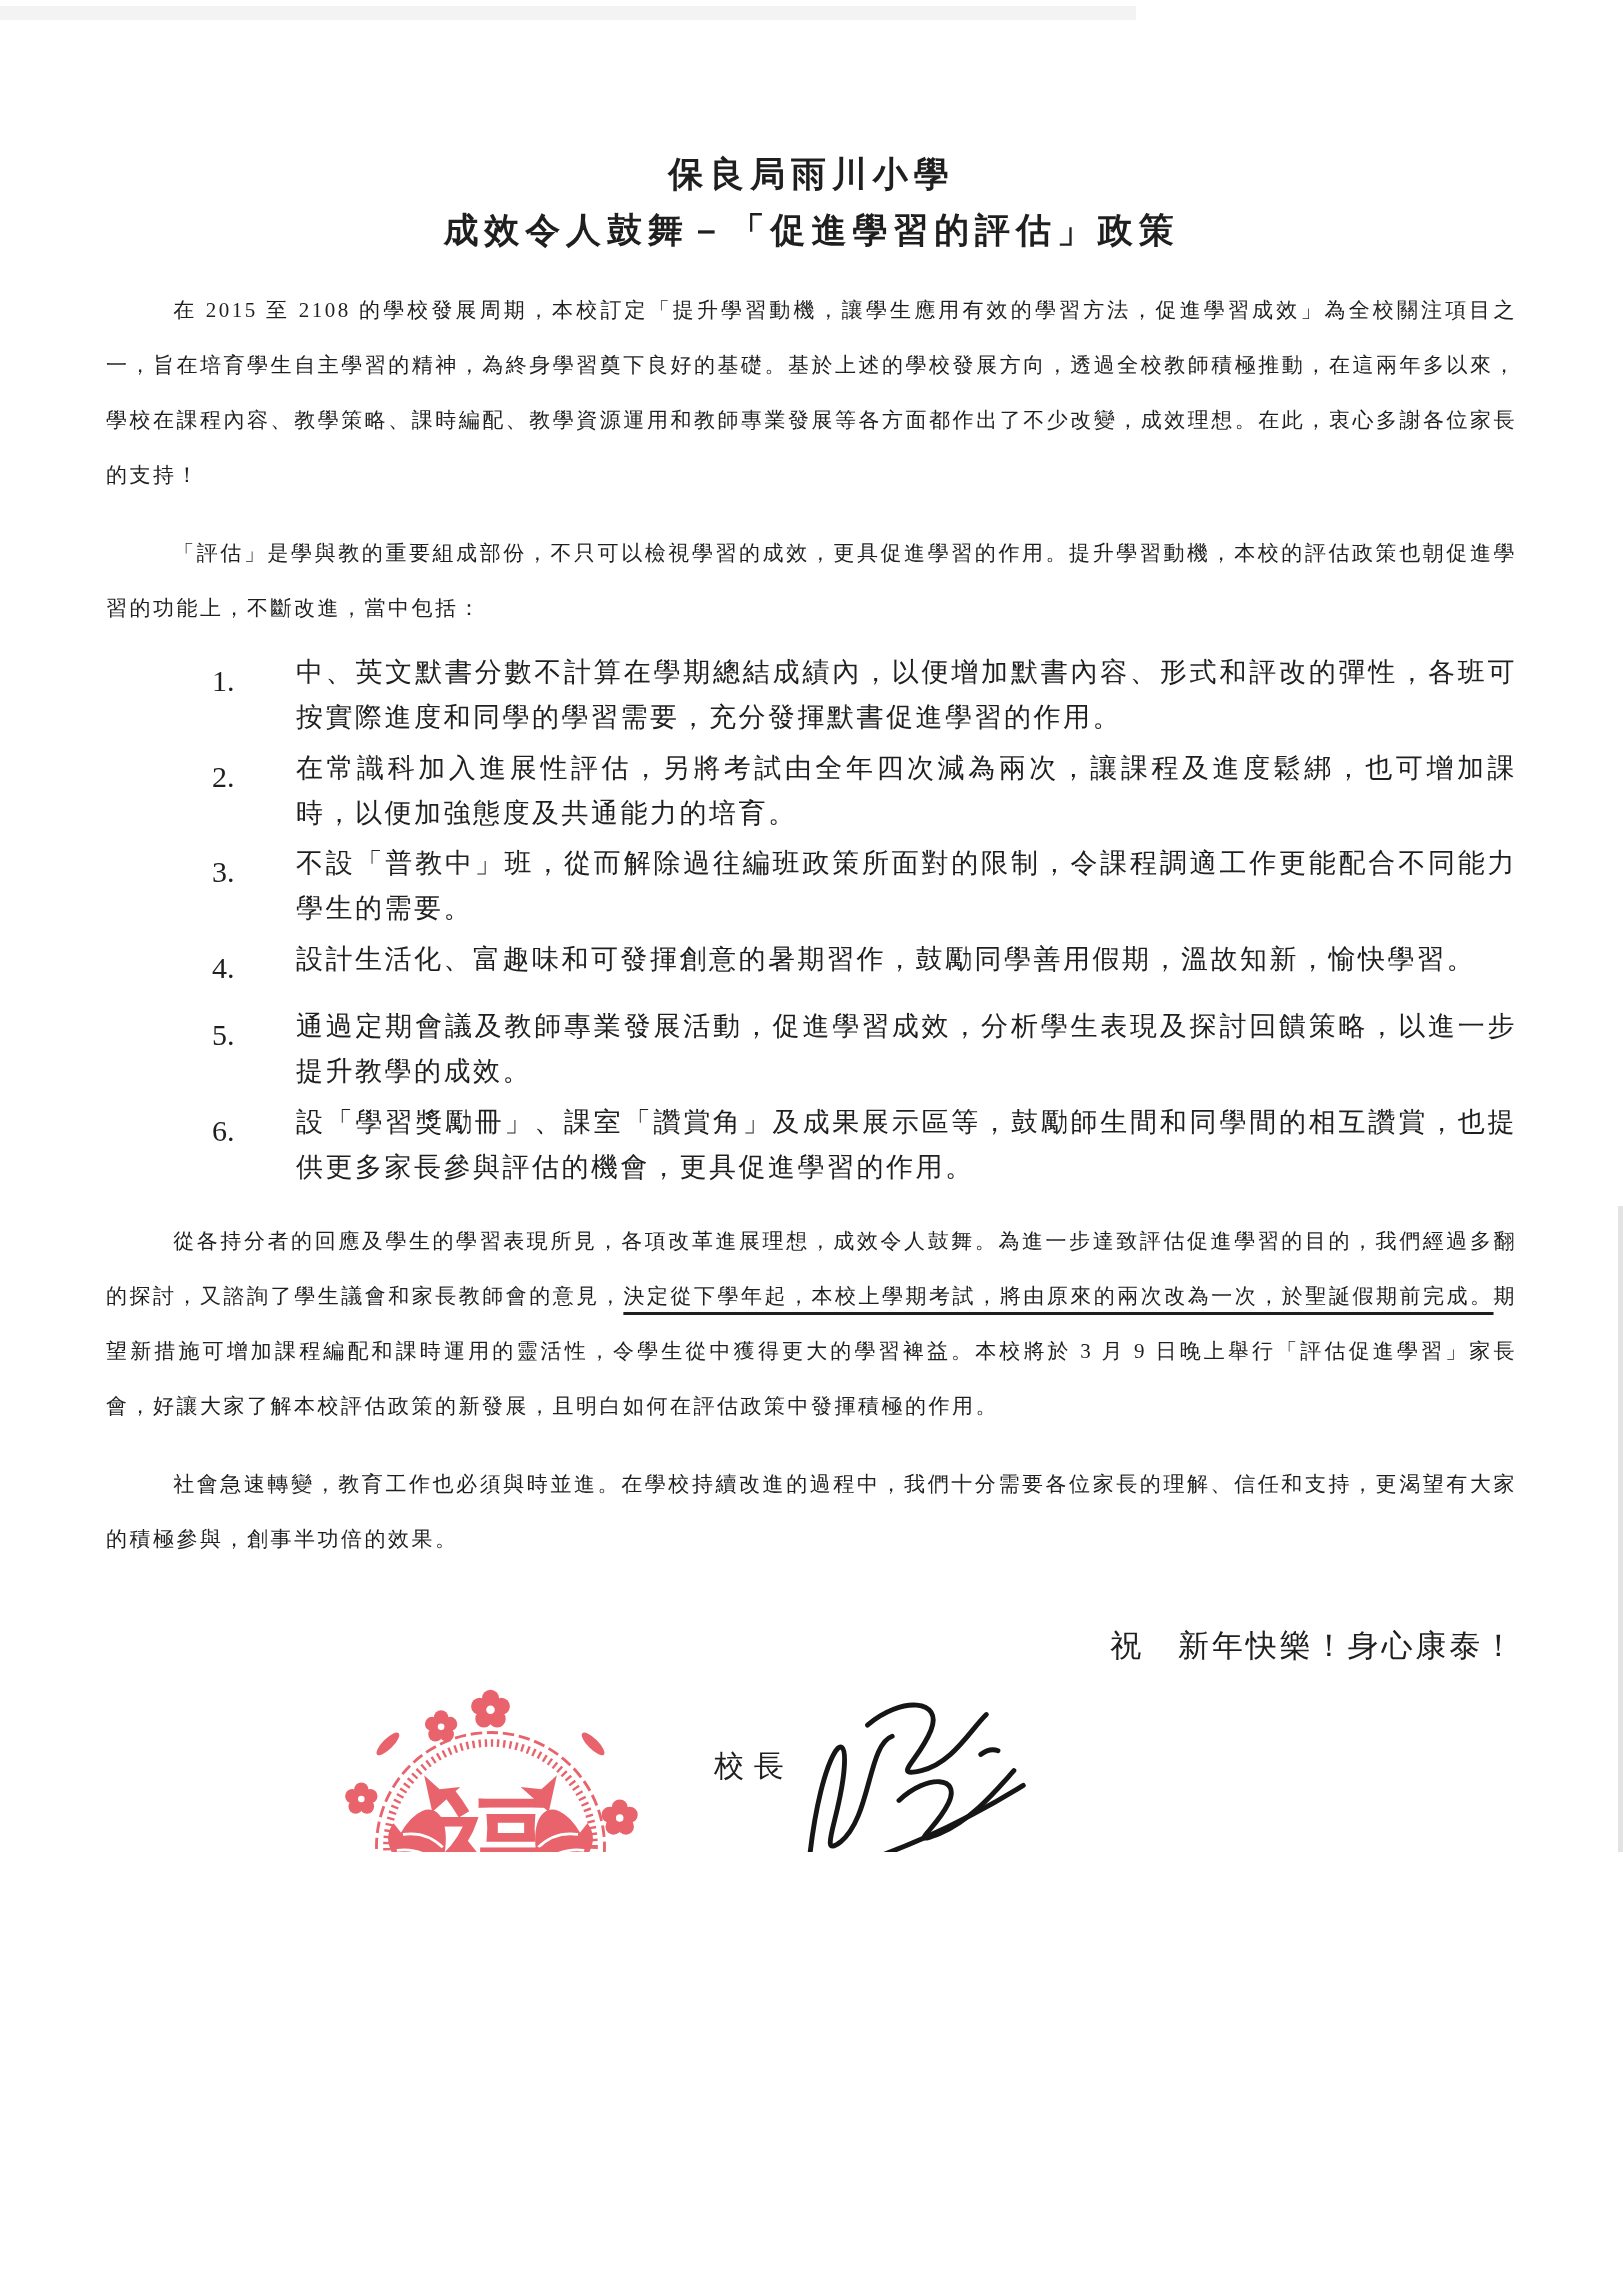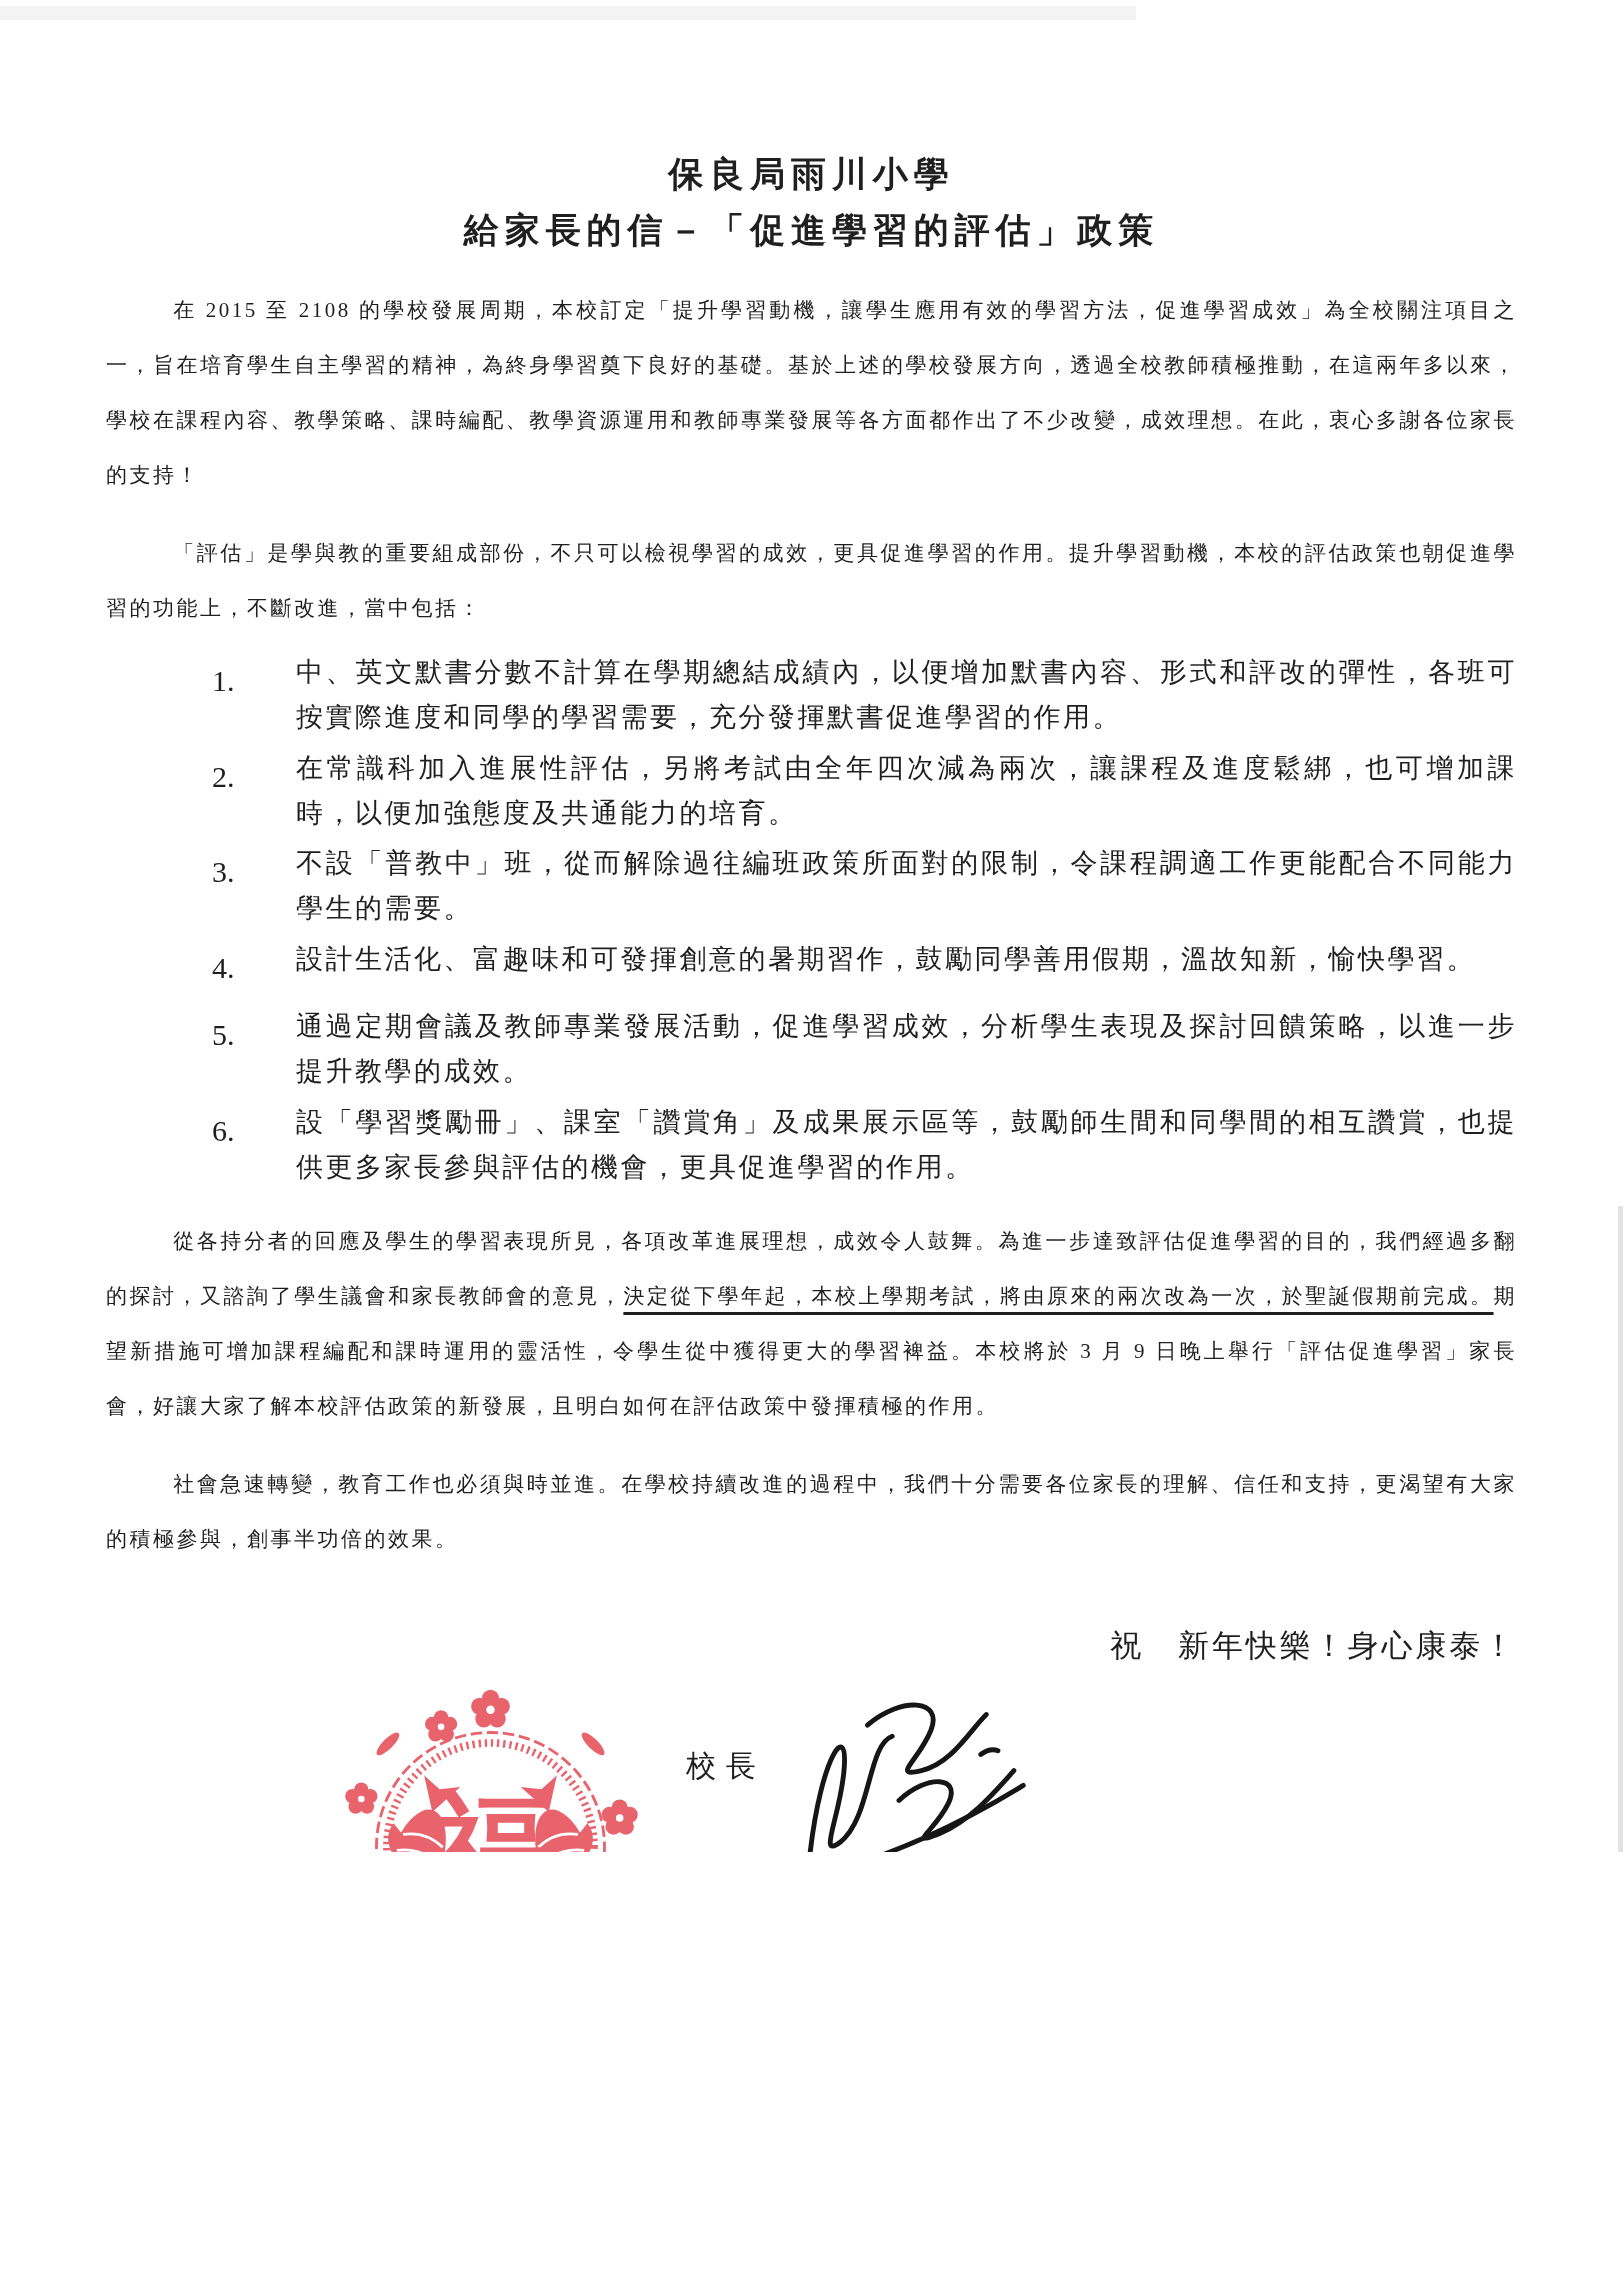--- a/index.html
+++ b/index.html
@@ -51,35 +51,35 @@
     flex:1;
     font-size:27px;line-height:45px;letter-spacing:2.5px;
     text-align:justify;
   }
 
   .closing{margin:51px 0 0 0;font-size:31px;letter-spacing:2.9px;text-indent:3.2em;line-height:55px;text-align:right;}
 
   .sign-block{position:relative;height:510px;margin-top:11.8px;}
   .ornament{position:absolute;left:223px;top:0;}
   .principal-label{
-    position:absolute;left:580px;top:61px;
+    position:absolute;left:608px;top:61px;
     font-size:30px;letter-spacing:9.8px;
   }
   .signature-svg{position:absolute;left:647px;top:-5.9px;transform:rotate(-6deg);}
 </style>
 </head>
 <body>
 
 <div class="page">
   <div class="scan-band-top"></div>
   <div class="scan-edge-right"></div>
 
   <header class="title-block">
     <div class="title-line1">保良局雨川小學</div>
-    <div class="title-line2">給家長的信－「促進學習的評估」政策</div>
+    <div class="title-line2">成效令人鼓舞－「促進學習的評估」政策</div>
   </header>
 
 
   <p class="para indent">在 2015 至 2108 的學校發展周期，本校訂定「提升學習動機，讓學生應用有效的學習方法，促進學習成效」為全校關注項目之一，旨在培育學生自主學習的精神，為終身學習奠下良好的基礎。基於上述的學校發展方向，透過全校教師積極推動，在這兩年多以來，學校在課程內容、教學策略、課時編配、教學資源運用和教師專業發展等各方面都作出了不少改變，成效理想。在此，衷心多謝各位家長的支持！</p>
 
   <p class="para indent">「評估」是學與教的重要組成部份，不只可以檢視學習的成效，更具促進學習的作用。提升學習動機，本校的評估政策也朝促進學習的功能上，不斷改進，當中包括：</p>
 
   <ol class="policy-list">
     <li>
       <span class="li-num">1.</span>

